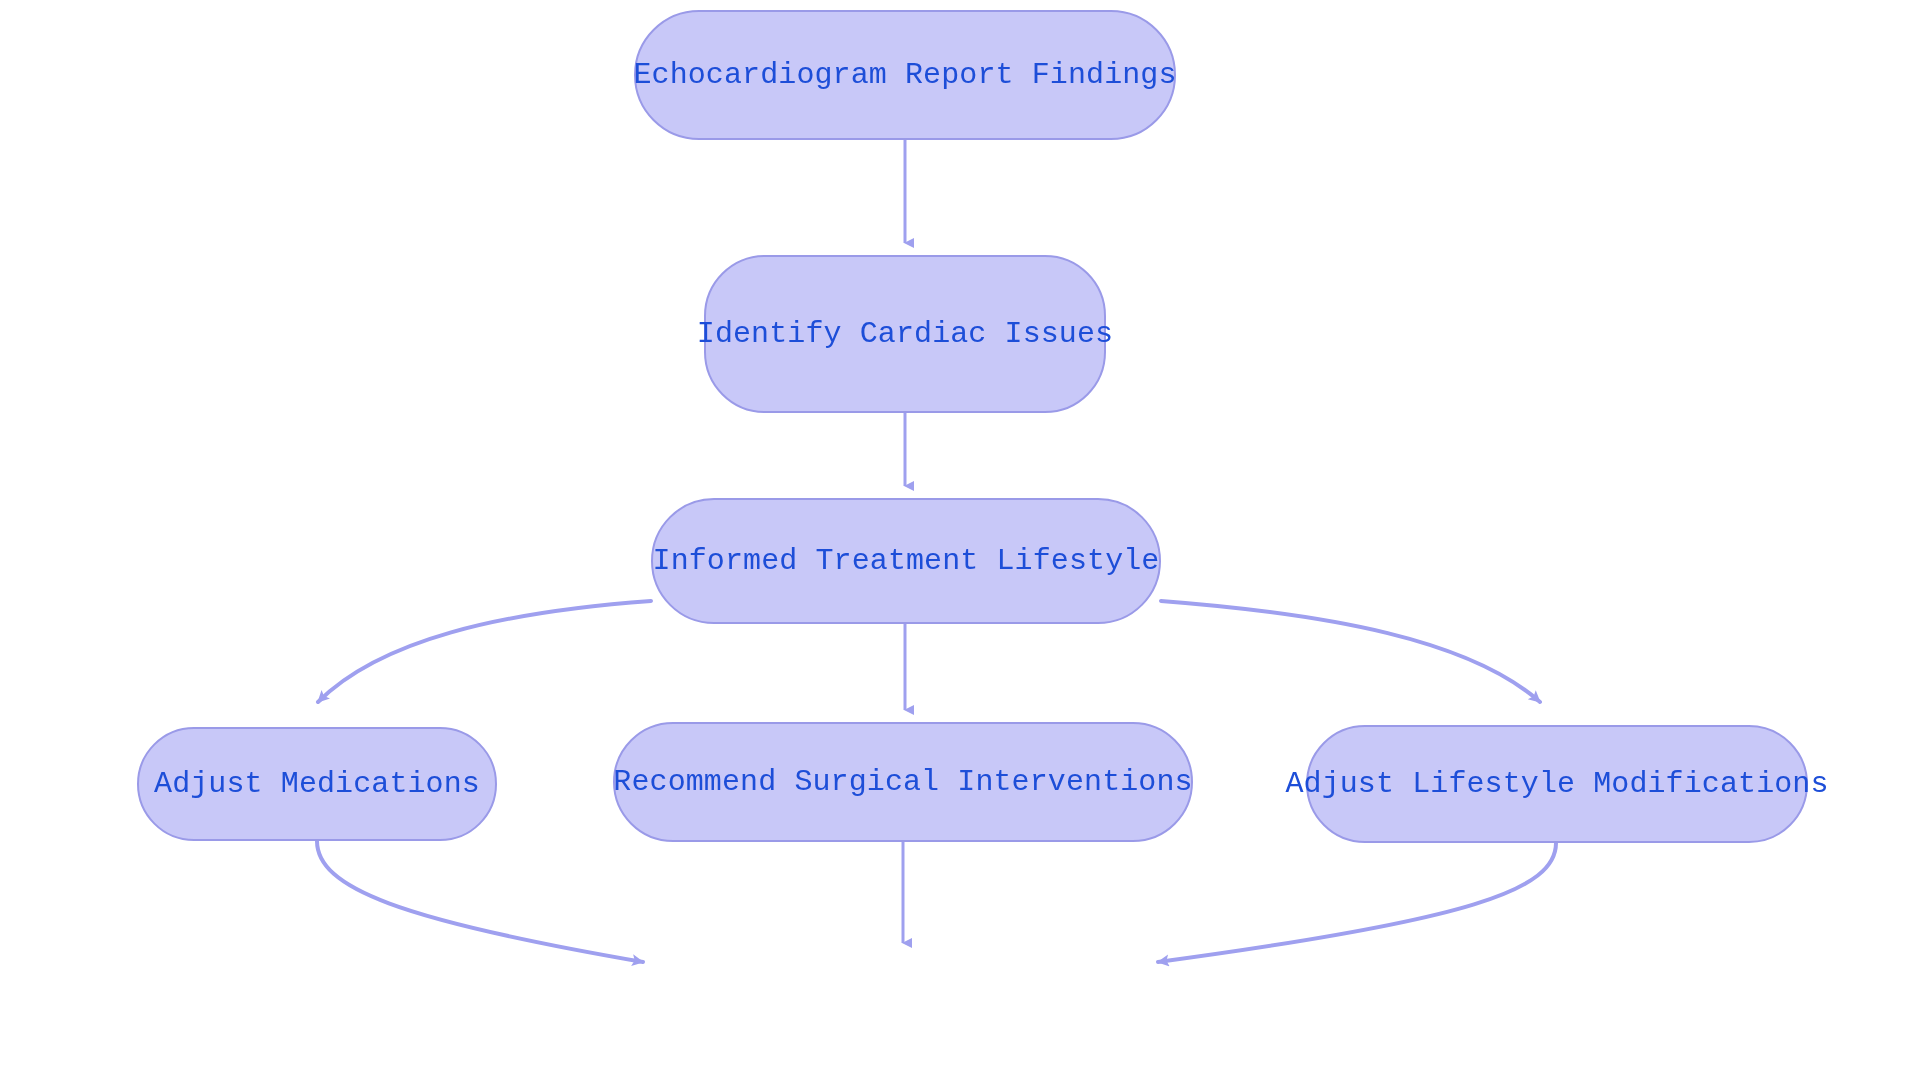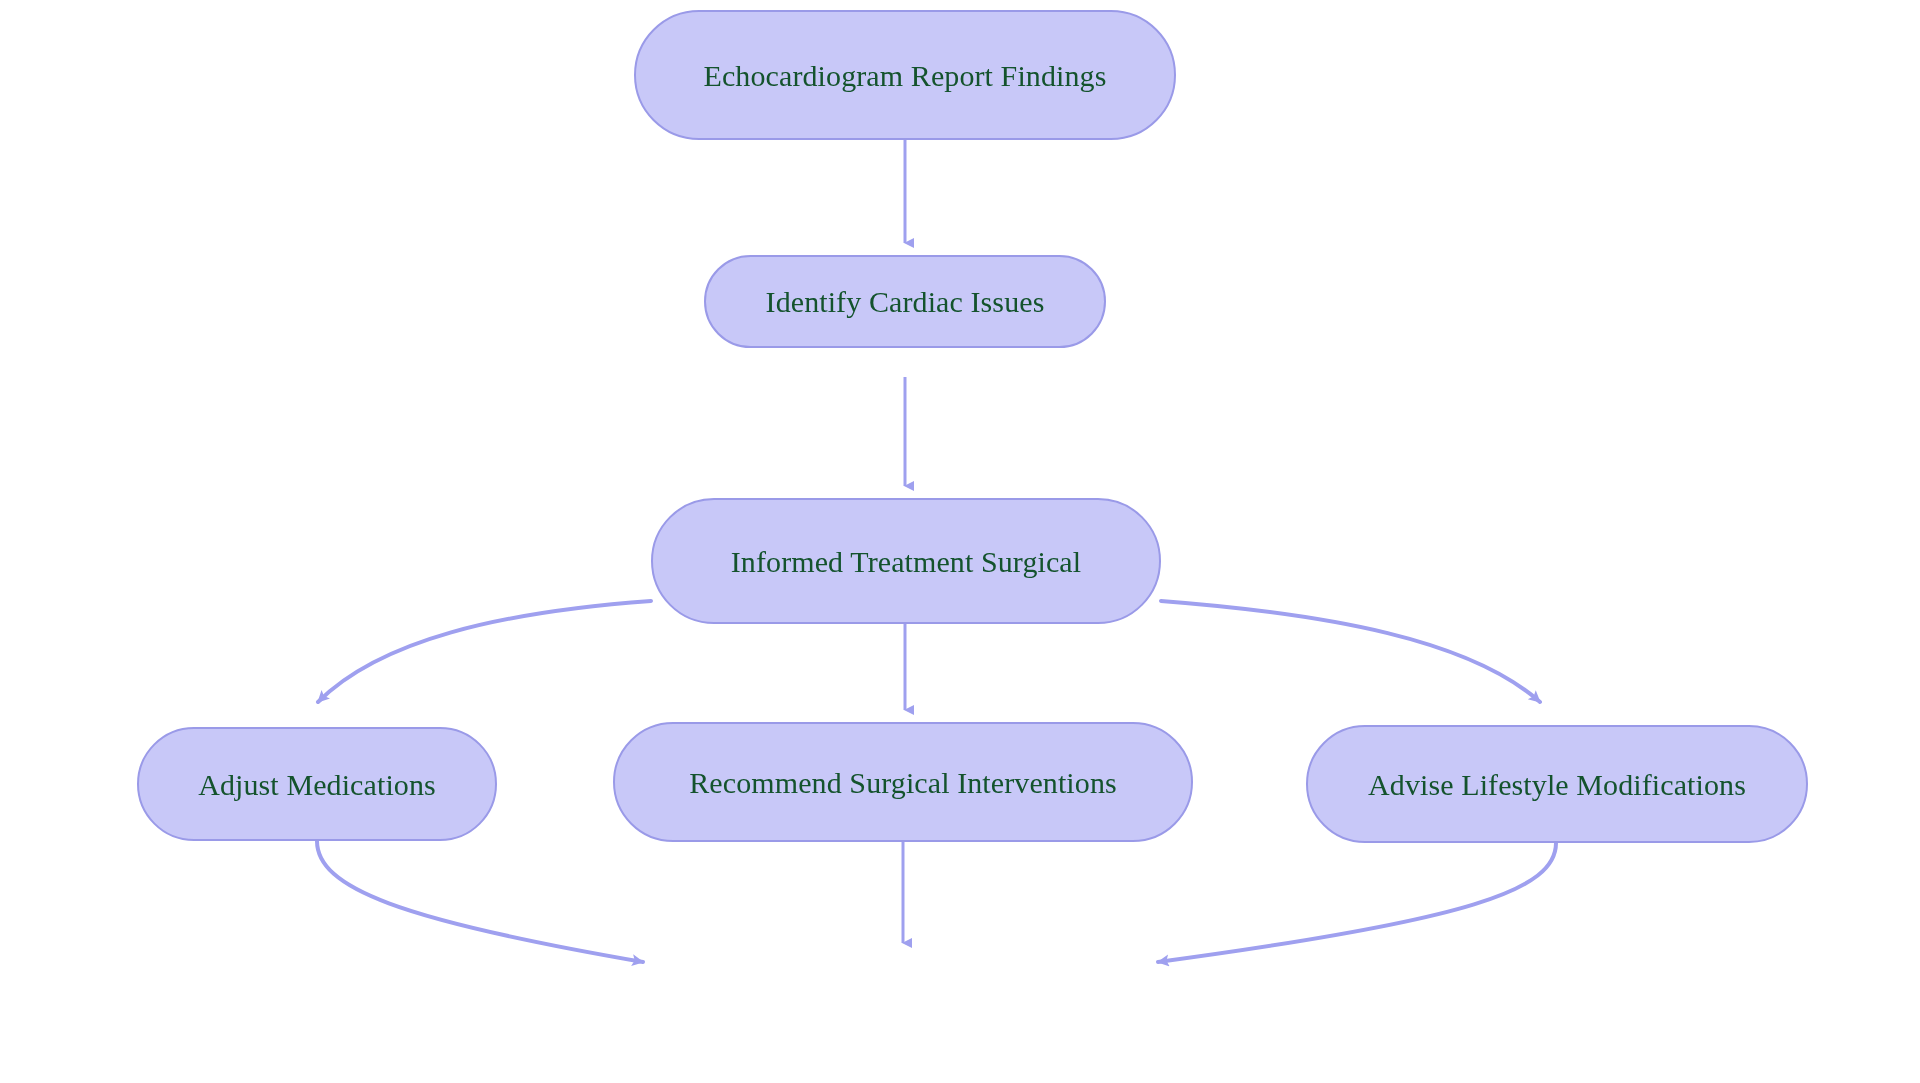--- a/index.html
+++ b/index.html
@@ -27,37 +27,37 @@
     height: 1083px;
   }
   .fc-node {
     position: absolute;
     box-sizing: border-box;
     display: flex;
     align-items: center;
     justify-content: center;
     background: #c8c8f8;
     border: 2px solid #9a9ae8;
-    color: #14532d;
-    font-family: Liberation Serif, serif;
+    color: #1d4ed8;
+    font-family: Liberation Mono, monospace;
     font-size: 30px;
     font-weight: 400;
     letter-spacing: 0.1px;
     white-space: nowrap;
     text-align: center;
     z-index: 3;
   }
   .fc-node-label {
     display: block;
     line-height: 1.1;
     pointer-events: none;
   }
   
   #node-echo          { left: 634px; top: 10px;   width: 542px; height: 130px; border-radius: 65px; }
-  #node-identify      { left: 704px; top: 255px;  width: 402px; height: 93px; border-radius: 61px; }
+  #node-identify      { left: 704px; top: 255px;  width: 402px; height: 158px; border-radius: 61px; }
   #node-informed      { left: 651px; top: 498px;  width: 510px; height: 126px; border-radius: 63px; }
   #node-adjust        { left: 137px; top: 727px;  width: 360px; height: 114px; border-radius: 57px; text-align: right; }
   #node-surgical      { left: 613px; top: 722px;  width: 580px; height: 120px; border-radius: 60px; }
   #node-lifestyle     { left: 1306px; top: 725px; width: 502px; height: 118px; border-radius: 59px; }
   #node-outcomes      { left: 655px; top: 955px;  width: 490px; height: 118px; border-radius: 59px; }
 </style>
 </head>
 <body>
 
 <div id="flowchart-root">
@@ -107,29 +107,29 @@
 
   <div class="fc-node" id="node-echo">
     <span class="fc-node-label">Echocardiogram Report Findings</span>
   </div>
 
   <div class="fc-node" id="node-identify">
     <span class="fc-node-label">Identify Cardiac Issues</span>
   </div>
 
   <div class="fc-node" id="node-informed">
-    <span class="fc-node-label">Informed Treatment Surgical</span>
+    <span class="fc-node-label">Informed Treatment Lifestyle</span>
   </div>
 
   <div class="fc-node" id="node-adjust">
     <span class="fc-node-label">Adjust Medications</span>
   </div>
 
   <div class="fc-node" id="node-surgical">
     <span class="fc-node-label">Recommend Surgical Interventions</span>
   </div>
 
   <div class="fc-node" id="node-lifestyle">
-    <span class="fc-node-label">Advise Lifestyle Modifications</span>
+    <span class="fc-node-label">Adjust Lifestyle Modifications</span>
   </div>
 
 
 </div>
 
 </body></html>

